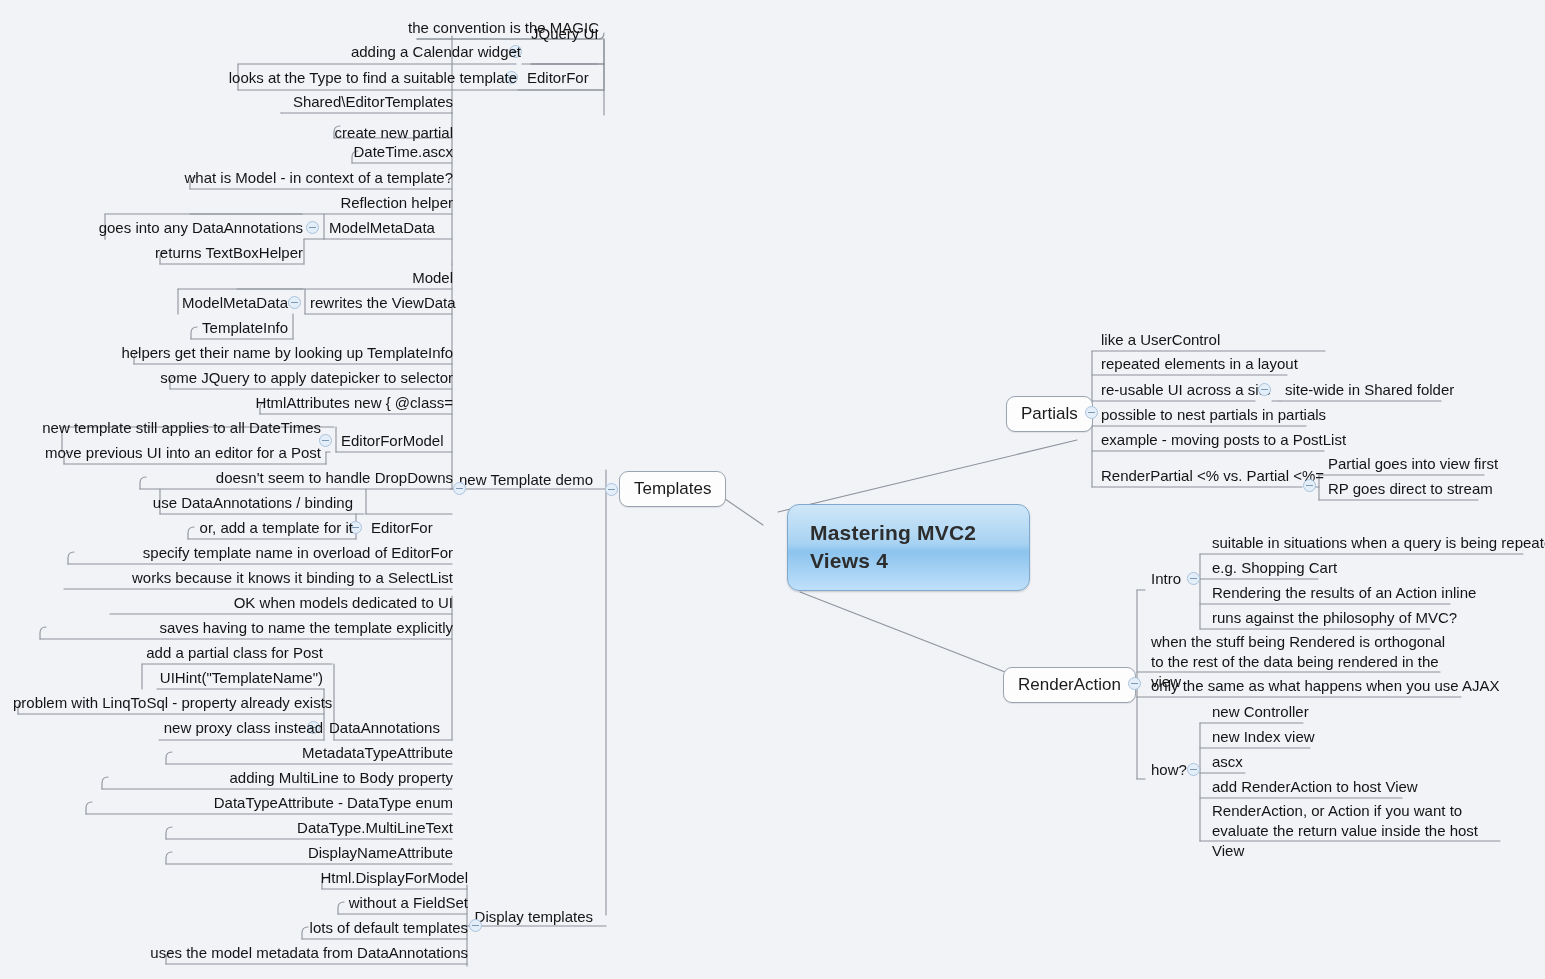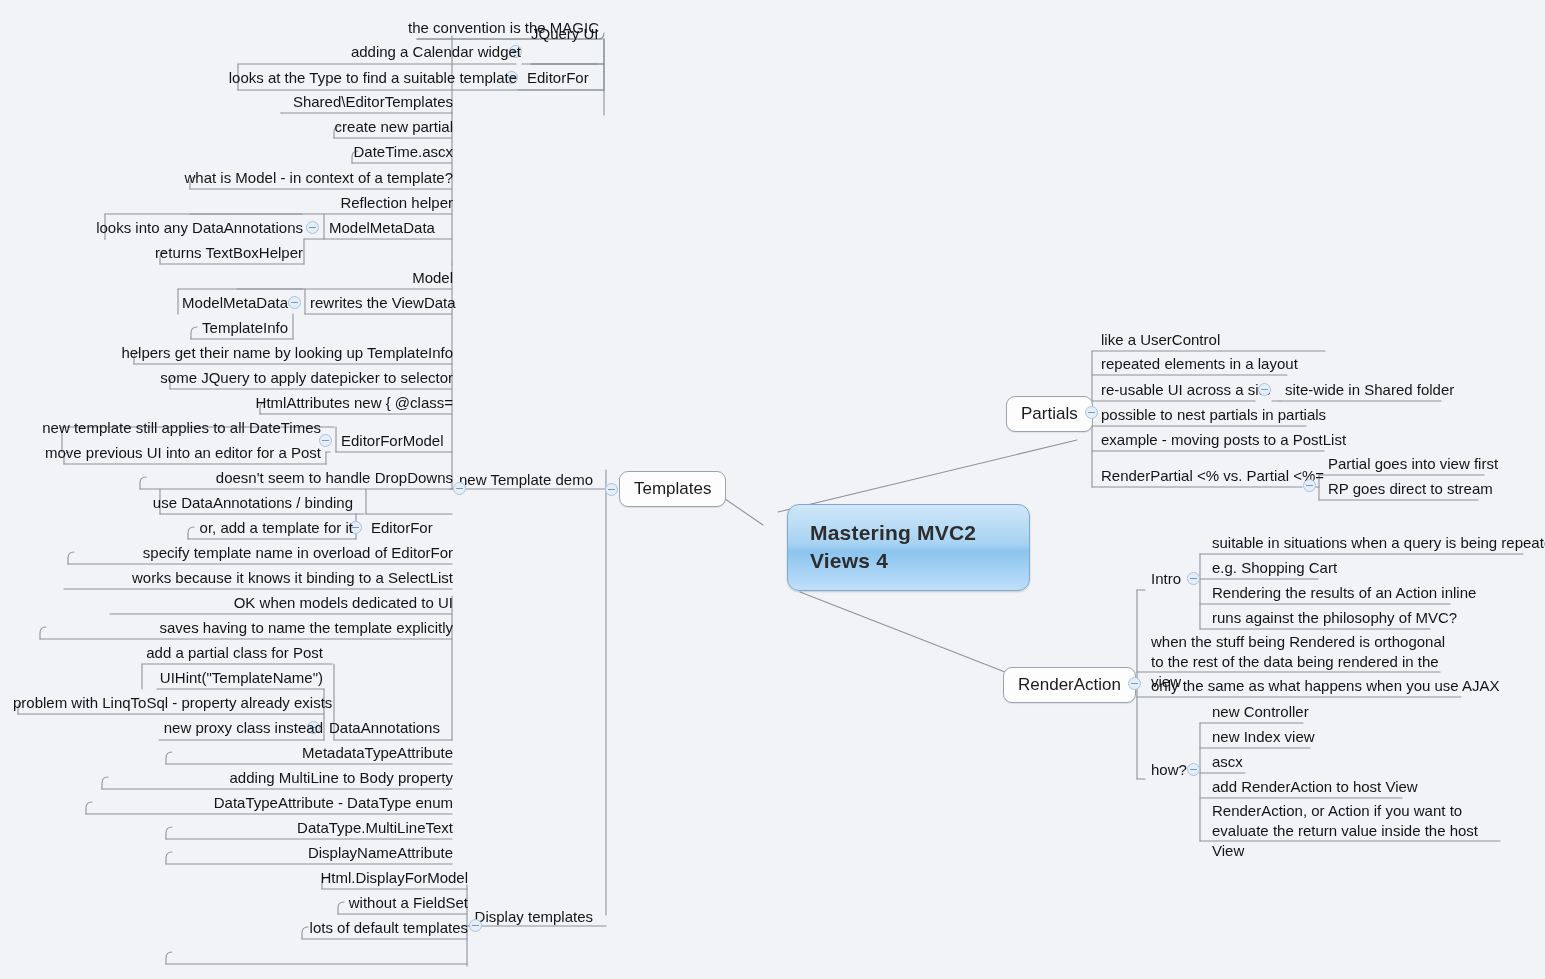--- a/index.html
+++ b/index.html
@@ -284,28 +284,28 @@
   <div class="topic l" style="left:528px;top:24px;width:80px;">JQuery UI</div>
   <div class="toggle" style="left:509px;top:45px;"></div>
   <div class="topic r" style="left:200px;top:42px;width:318px;">adding a Calendar widget</div>
   <div class="topic r" style="left:200px;top:18px;width:396px;">the convention is the MAGIC</div>
 
   <div class="topic l" style="left:524px;top:68px;width:90px;">EditorFor</div>
   <div class="toggle" style="left:505px;top:71px;"></div>
   <div class="topic r" style="left:120px;top:68px;width:394px;">looks at the Type to find a suitable template</div>
 
   <div class="topic r" style="left:150px;top:92px;width:300px;">Shared\EditorTemplates</div>
-  <div class="topic r" style="left:150px;top:117px;width:300px;">create new partial</div>
+  <div class="topic r" style="left:150px;top:123px;width:300px;">create new partial</div>
   <div class="topic r" style="left:150px;top:142px;width:300px;">DateTime.ascx</div>
   <div class="topic r" style="left:150px;top:168px;width:300px;">what is Model - in context of a template?</div>
   <div class="topic r" style="left:150px;top:193px;width:300px;">Reflection helper</div>
 
   <div class="topic l" style="left:326px;top:218px;width:140px;">ModelMetaData</div>
   <div class="toggle" style="left:306px;top:221px;"></div>
-  <div class="topic r" style="left:60px;top:218px;width:240px;">looks into any DataAnnotations</div>
+  <div class="topic r" style="left:60px;top:218px;width:240px;">goes into any DataAnnotations</div>
   <div class="topic r" style="left:60px;top:243px;width:240px;">returns TextBoxHelper</div>
 
   <div class="topic r" style="left:150px;top:268px;width:300px;">Model</div>
 
   <div class="topic l" style="left:307px;top:293px;width:180px;">rewrites the ViewData</div>
   <div class="toggle" style="left:288px;top:296px;"></div>
   <div class="topic r" style="left:110px;top:293px;width:175px;">ModelMetaData</div>
   <div class="topic r" style="left:110px;top:318px;width:175px;">TemplateInfo</div>
 
   <div class="topic r" style="left:60px;top:343px;width:390px;">helpers get their name by looking up TemplateInfo</div>
@@ -338,20 +338,21 @@
 
   <div class="topic r" style="left:40px;top:743px;width:410px;">MetadataTypeAttribute</div>
   <div class="topic r" style="left:40px;top:768px;width:410px;">adding MultiLine to Body property</div>
   <div class="topic r" style="left:40px;top:793px;width:410px;">DataTypeAttribute - DataType enum</div>
   <div class="topic r" style="left:40px;top:818px;width:410px;">DataType.MultiLineText</div>
   <div class="topic r" style="left:40px;top:843px;width:410px;">DisplayNameAttribute</div>
 
   <div class="topic r" style="left:60px;top:868px;width:405px;">Html.DisplayForModel</div>
   <div class="topic r" style="left:60px;top:893px;width:405px;">without a FieldSet</div>
   <div class="topic r" style="left:60px;top:918px;width:405px;">lots of default templates</div>
+  <div class="topic r" style="left:60px;top:943px;width:405px;">uses the model metadata from DataAnnotations</div>
 
   <div class="toggle" style="left:1085px;top:406px;"></div>
 
   <div class="topic l" style="left:1098px;top:330px;width:420px;">like a UserControl</div>
   <div class="topic l" style="left:1098px;top:354px;width:420px;">repeated elements in a layout</div>
   <div class="topic l" style="left:1098px;top:380px;width:170px;">re-usable UI across a site</div>
   <div class="toggle" style="left:1258px;top:383px;"></div>
   <div class="topic l" style="left:1282px;top:380px;width:200px;">site-wide in Shared folder</div>
   <div class="topic l" style="left:1098px;top:405px;width:420px;">possible to nest partials in partials</div>
   <div class="topic l" style="left:1098px;top:430px;width:420px;">example - moving posts to a PostList</div>

